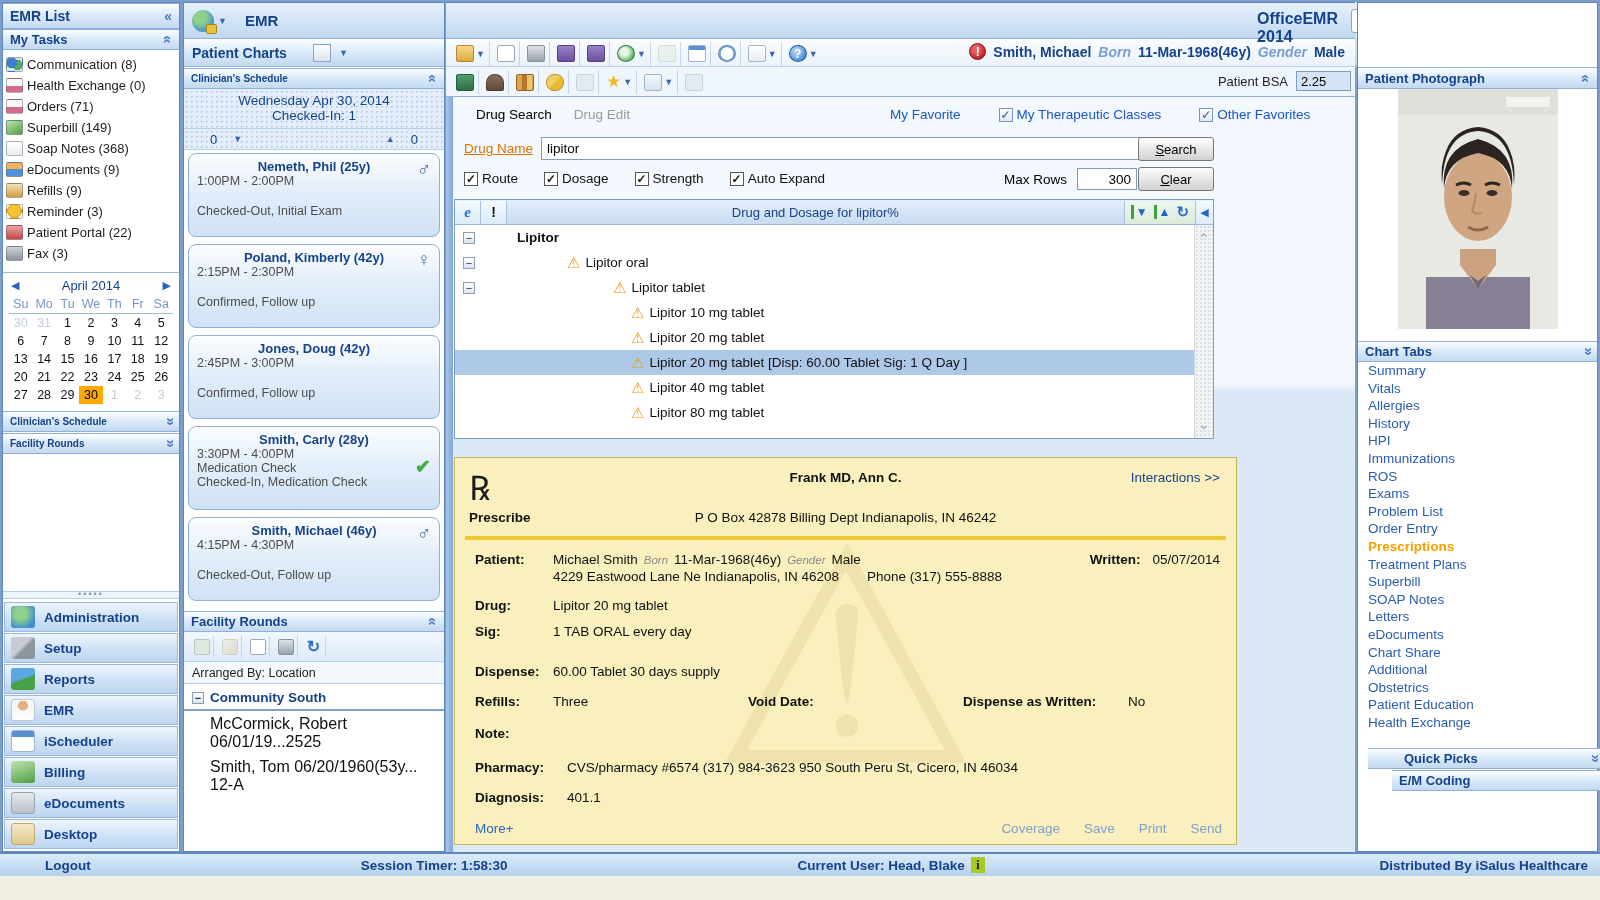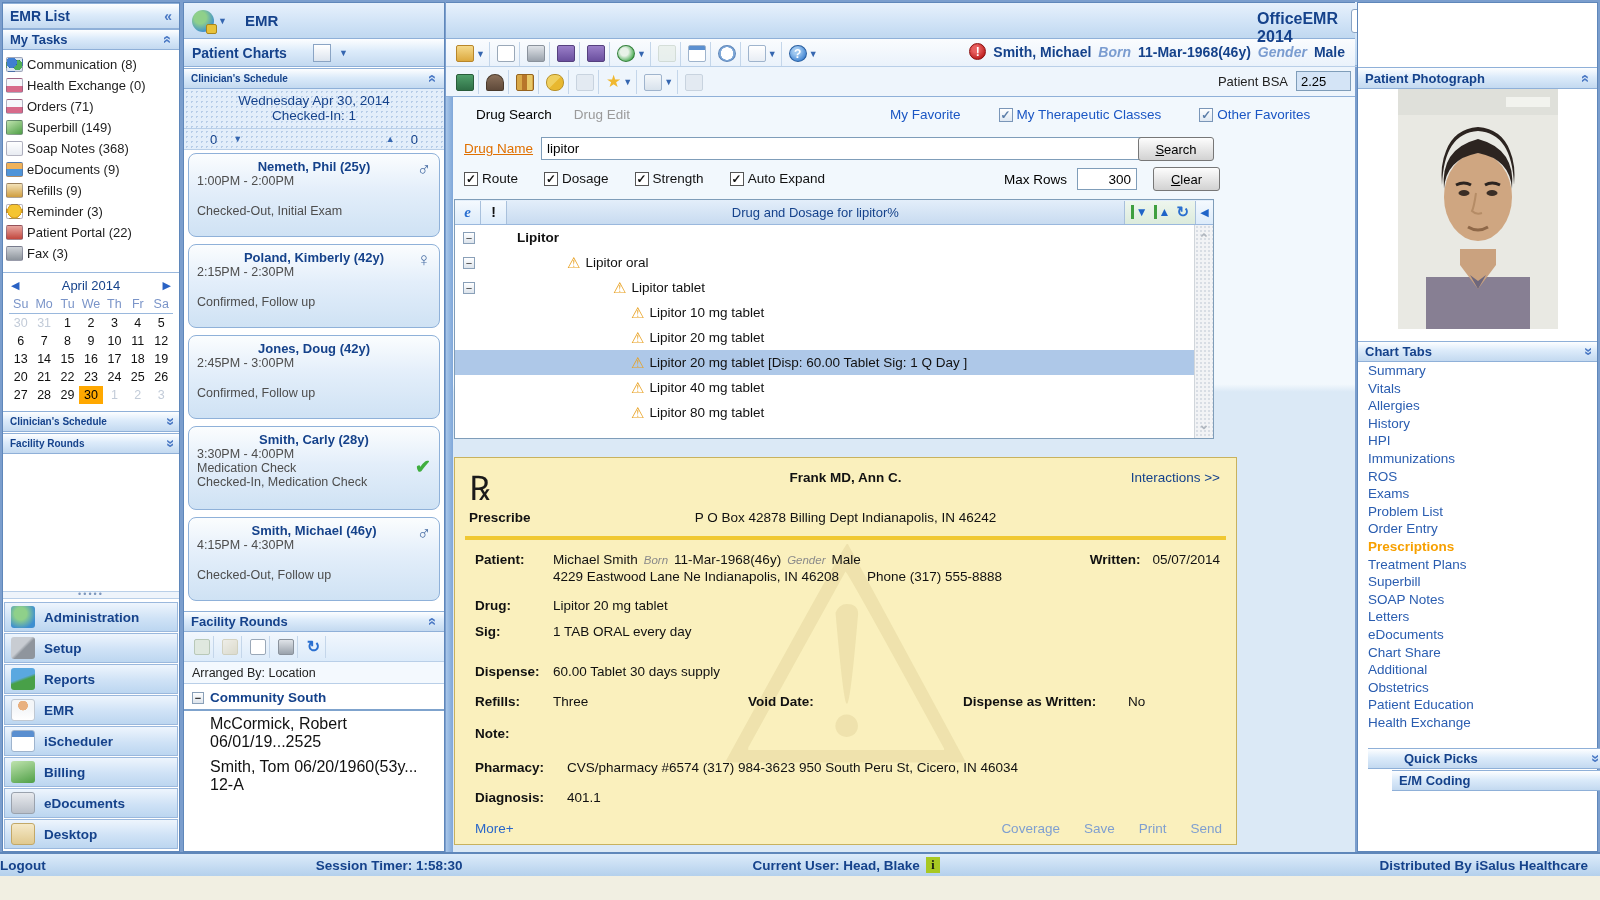--- a/index.html
+++ b/index.html
@@ -137,21 +137,21 @@
   .tab-i { color:#9a9a9a; margin-left:22px; }
   .fav { display:flex; align-items:center; color:#1a56c4; margin-left:38px; }
   .drug-row { position:absolute; left:18px; top:40px; display:flex; align-items:center; }
   .dn-label { color:#e07000; text-decoration:underline; font-size:13.5px; margin-right:8px; }
   .dn-input { width:600px; height:23px; border:1px solid #7f9db9; font-size:13.5px; padding:0 5px; font-family:"Liberation Sans",sans-serif; }
   .search-btn { position:absolute; left:692px; top:40px; width:76px; }
   .cb-row { position:absolute; left:18px; top:74px; display:flex; align-items:center; font-size:13.5px; color:#111; }
   .cb-row .grp { display:flex; align-items:center; margin-right:26px; }
   .maxrows { position:absolute; left:558px; top:71px; display:flex; align-items:center; gap:10px; font-size:13.5px; }
   .mr-input { width:60px; height:22px; border:1px solid #7f9db9; font-size:13.5px; padding:0 5px; text-align:right; font-family:"Liberation Sans",sans-serif;}
-  .clear-btn { position:absolute; left:692px; top:70px; width:67px;margin-left:15px; }
+  .clear-btn { position:absolute; left:692px; top:70px; width:76px; }
 
   .tree { position:absolute; left:8px; top:102px; width:760px; height:240px; background:#fff; border:1px solid #7f9db9; }
   .tree-hdr { height:25px; background:linear-gradient(#e3eefa,#c8dbf0); border-bottom:1px solid #9ab8dd; display:flex; align-items:center; font-size:13px; color:#15428b; }
   .th-btn { width:26px; height:23px; border-right:1px solid #a8c0dc; display:flex; align-items:center; justify-content:center; background:linear-gradient(#f4f9fe,#dcebfa); }
   .e-ico { color:#2a6fd0; font-weight:bold; font-style:italic; font-size:15px; font-family:"Liberation Serif",serif; }
   .bang { color:#111; font-weight:bold; font-size:14px; }
   .th-title { flex:1; text-align:center; }
   .th-right { display:flex; align-items:center; gap:6px; padding:0 6px; background:linear-gradient(#eef6ee,#dcebdc); height:23px; border-left:1px solid #a8c0dc; }
   .sortdn,.sortup { color:#1f64c8; font-size:12px; border-left:3px solid #3f9f3f; padding-left:2px; }
   .refr { color:#2a6fd0; font-size:15px; font-weight:bold; }
@@ -193,21 +193,21 @@
   .photo-area { position:absolute; left:0; top:86px; width:239px; height:252px; background:#fff; display:flex; justify-content:center; }
   .ct-hdr { position:absolute; left:0; top:338px; width:239px; height:21px; }
   .ct-list { position:absolute; left:0; top:359px; width:239px; }
   .ct-item { font-size:13.5px; color:#2a5db0; padding:1px 0 1px 10px; line-height:15.6px; }
   .ct-item.active { color:#f7a000; font-weight:bold; }
   .qp-hdr { position:absolute; left:10px; top:745px; width:236px; height:21px;padding-left:36px; }
   .em-hdr { position:absolute; left:0; top:767px; width:239px; height:21px;margin-left:34px; }
 
   
   .statusbar { position:absolute; left:0; top:852px; width:1600px; height:24px; background:linear-gradient(#dcebfa,#b4d0ec); border-top:2px solid #5f87ba; display:flex; align-items:center; font-size:13.5px; font-weight:bold; color:#15428b; }
-  .statusbar .logout { }
+  .statusbar .logout { margin-left:45px; }
   .statusbar .timer { margin-left:270px; }
   .statusbar .user { margin-left:290px; }
   .i-ico { width:14px; height:16px; background:#a8c822; color:#111; font-size:12px; font-weight:bold; text-align:center; line-height:16px; margin-left:6px; font-family:"Liberation Serif",serif; }
   .statusbar .dist { margin-left:auto; margin-right:12px; }
   .bottomstrip { position:absolute; left:0; top:876px; width:1600px; height:24px; background:#f1efe2; }
 </style>
 </head>
 <body>
 
 <div class="win">

